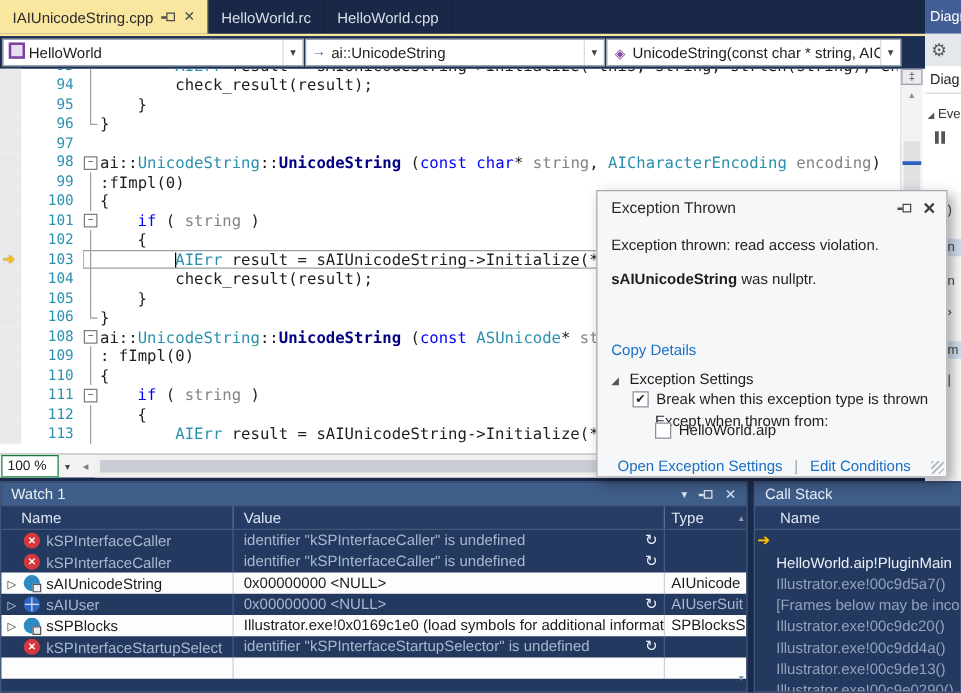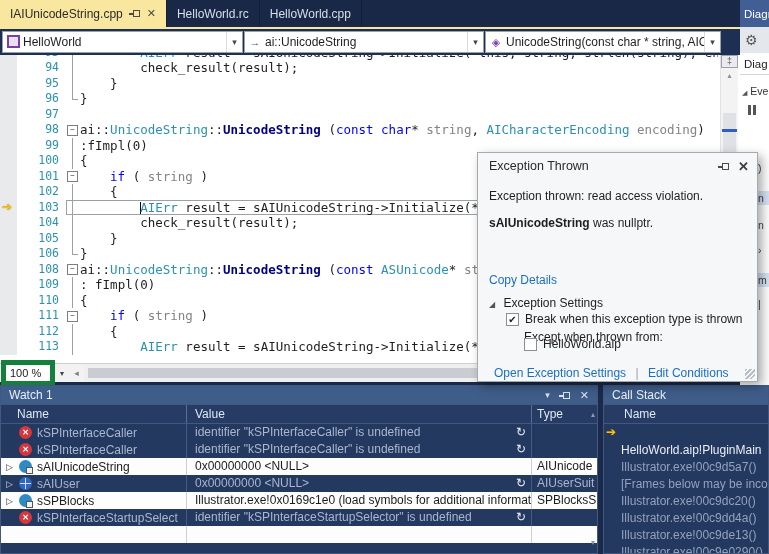--- a/index.html
+++ b/index.html
@@ -48,21 +48,21 @@
   
   #vscroll{position:absolute;left:720px;top:0;width:17px;height:308px;background:#f3f3f4;border-left:1px solid #e2e2e2;}
   #vsplit{position:absolute;left:0;top:0;width:17px;height:13px;background:#eceaf0;border:1px solid #9aa0ae;
           box-sizing:border-box;color:#555;font-size:9px;text-align:center;line-height:11px;}
   #vup{position:absolute;left:0;top:16px;width:17px;text-align:center;color:#8a8f98;font-size:8px;}
   #vthumb{position:absolute;left:2px;top:58px;width:13px;height:46px;background:#dfe1e4;}
   #vmark{position:absolute;left:1px;top:74px;width:15px;height:3px;background:#2f5fbf;}
   
   #botbar{position:absolute;left:0;top:363px;width:740px;height:18px;background:#f2f2f2;border-top:1px solid #cfcfcf;
           display:flex;align-items:center;font-size:11px;color:#222;}
-  #zoombox{width:40px;height:16px;background:#fff;border:5px solid #15803d;display:flex;align-items:center;
+  #zoombox{width:40px;height:16px;background:#fff;border:1px solid #15803d;display:flex;align-items:center;
            padding-left:4px;margin-left:1px;}
   #zoomcaret{width:14px;text-align:center;color:#444;font-size:8px;}
   #hleft{width:15px;text-align:center;color:#7a7f87;font-size:9px;}
   #htrack{flex:1;height:100%;background:#efefef;position:relative;}
   #hthumb{position:absolute;left:4px;top:4px;width:628px;height:10px;background:#c9cdd3;}
   
   #diag{position:absolute;left:740px;top:0;width:29px;height:385px;background:#ffffff;overflow:hidden;}
   #diaghead{height:27px;background:#415f95;color:#fff;font-size:11.5px;display:flex;align-items:center;padding-left:4px;}
   #diagtool{height:26px;background:#e4e7ec;display:flex;align-items:center;padding-left:5px;color:#5a5a5a;font-size:14px;}
   #diagtab{padding:5px 0 4px 4px;font-size:11.5px;color:#222;border-bottom:1px solid #d8d8d8;}

